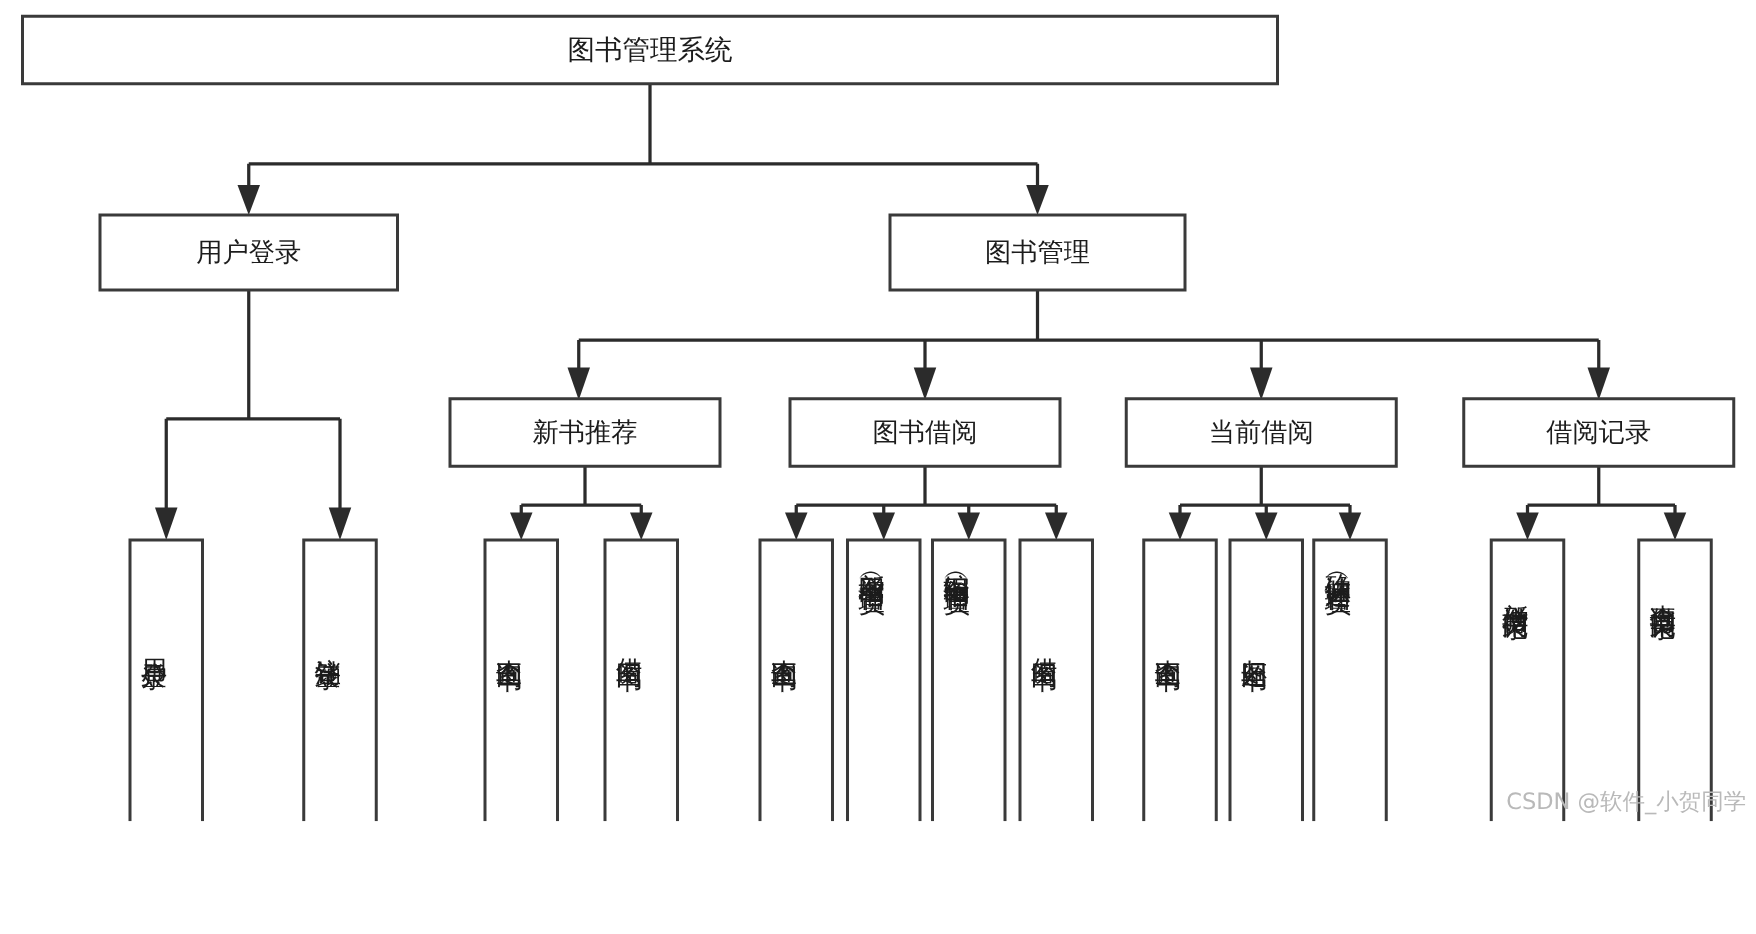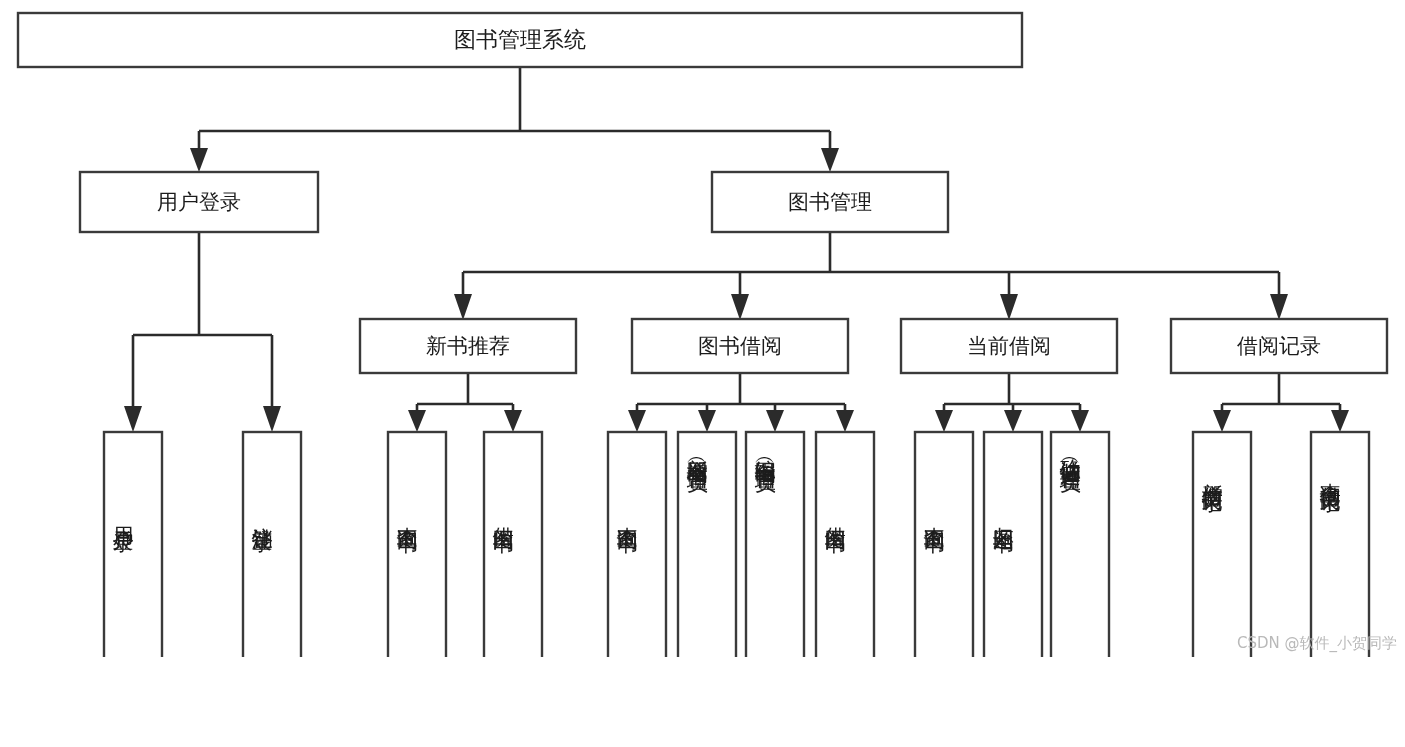--- a/index.html
+++ b/index.html
@@ -62,21 +62,21 @@
     letter-spacing: 2px;
     text-align: left;
     white-space: nowrap;
     pointer-events: none;
   }
   .watermark {
     position: absolute;
     right: 8px;
     bottom: 4px;
     font-family: "DejaVu Sans", "Liberation Sans", sans-serif;
-    font-size: 15px;
+    font-size: 18px;
     color: #b9b9b9;
     white-space: nowrap;
     user-select: none;
   }
 </style>
 </head>
 <body>
 
 <div id="diagram-root">
 

